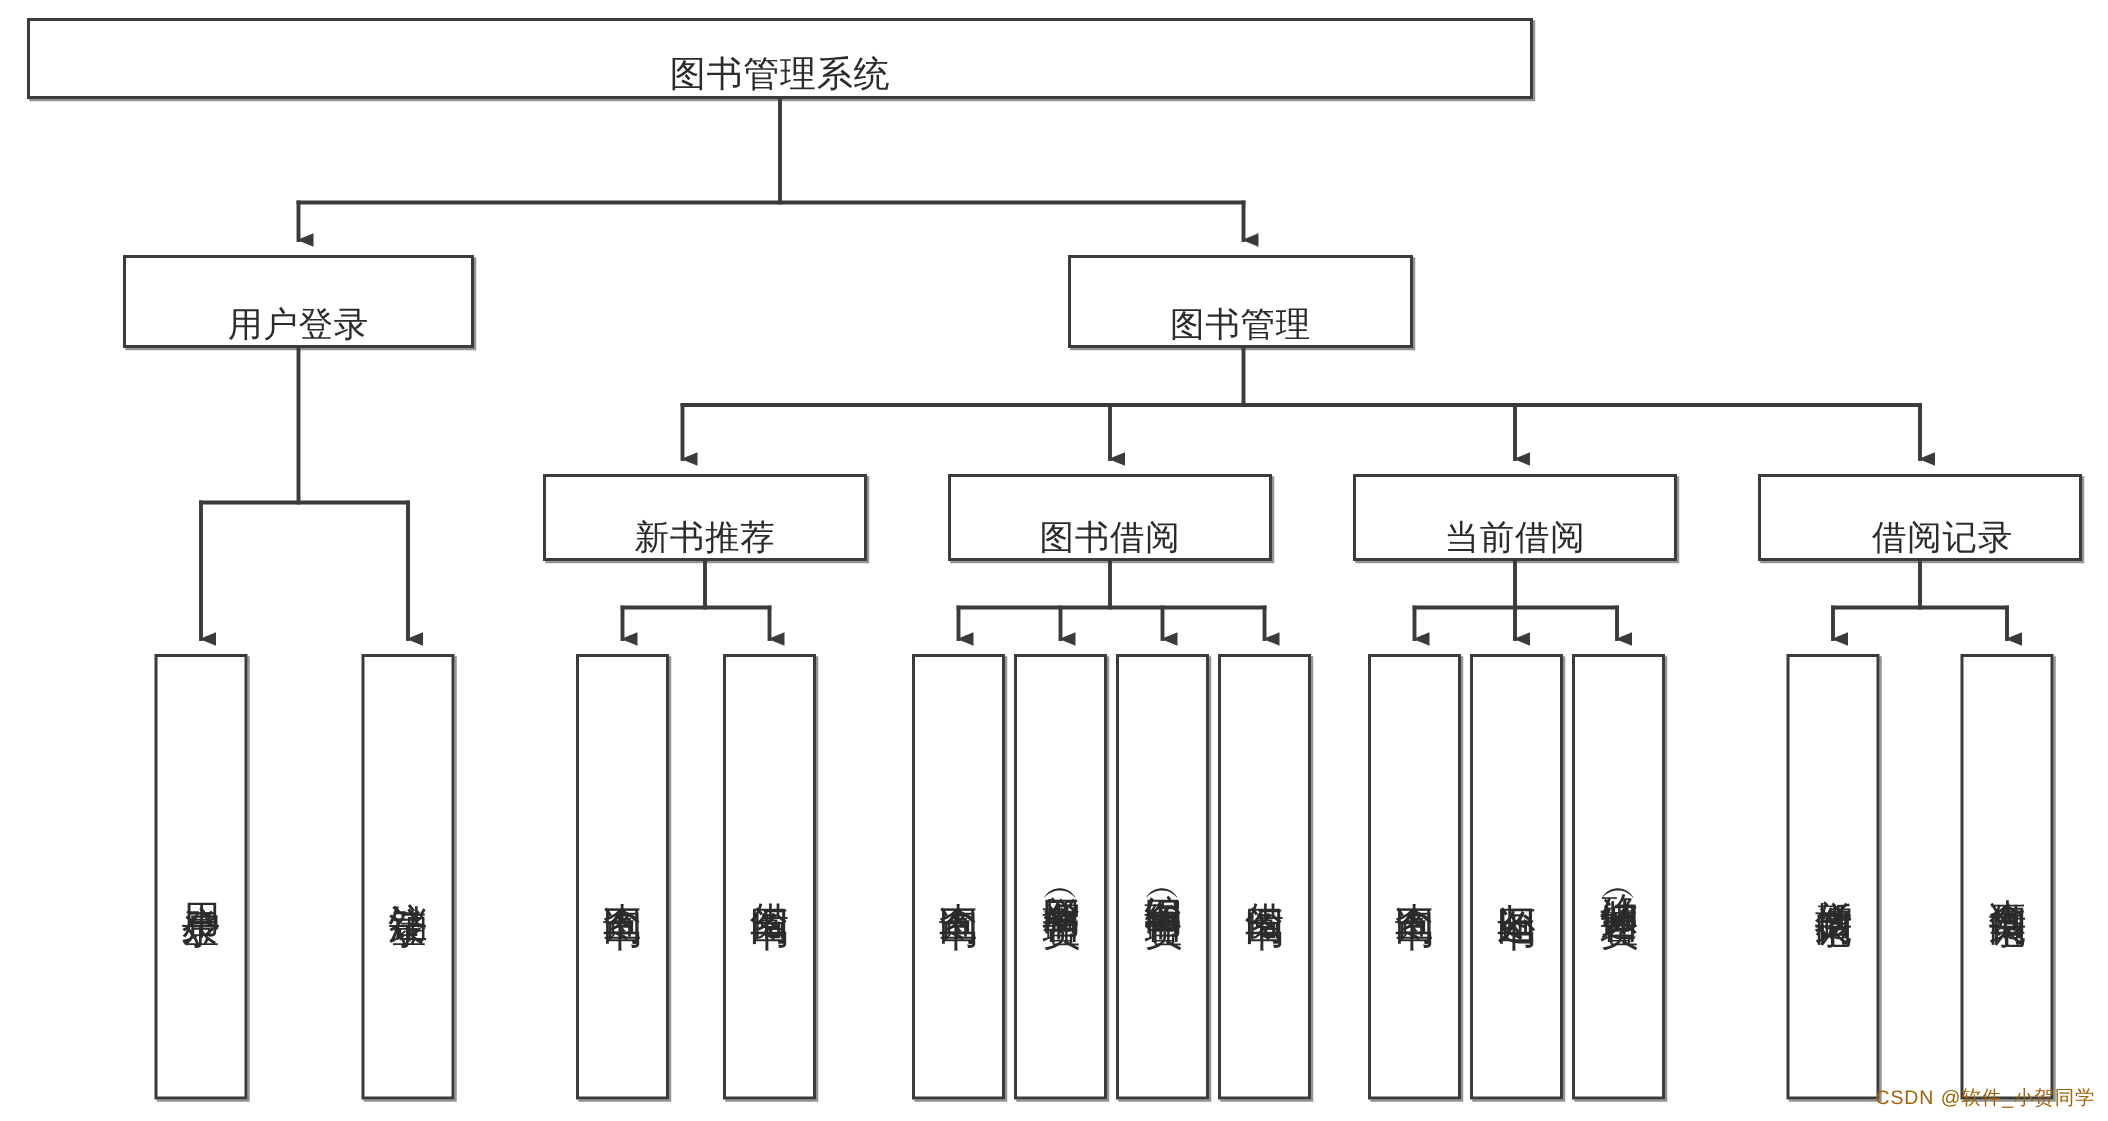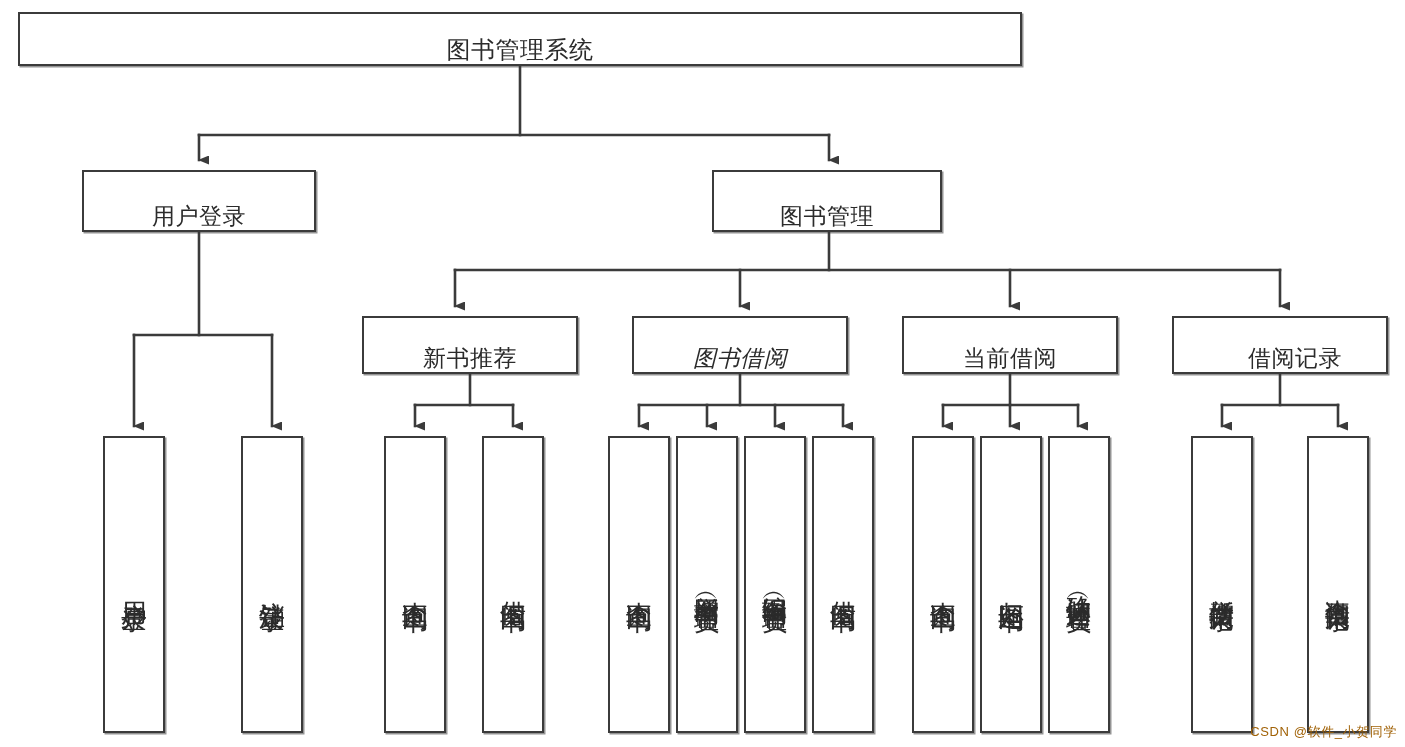--- a/index.html
+++ b/index.html
@@ -138,21 +138,21 @@
   <div class="node horiz" style="left:82px; top:170px; width:234px; height:62px;">
     <span class="label">用户登录</span>
   </div>
   <div class="node horiz" style="left:712px; top:170px; width:230px; height:62px;">
     <span class="label">图书管理</span>
   </div>
 
   <div class="node horiz" style="left:362px; top:316px; width:216px; height:58px;">
     <span class="label">新书推荐</span>
   </div>
-  <div class="node horiz" style="left:632px; top:316px; width:216px; height:58px;font-style:italic;">
+  <div class="node horiz" style="left:632px; top:316px; width:216px; height:58px;">
     <span class="label">图书借阅</span>
   </div>
   <div class="node horiz" style="left:902px; top:316px; width:216px; height:58px;">
     <span class="label">当前借阅</span>
   </div>
   <div class="node horiz" style="left:1172px; top:316px; width:216px; height:58px;padding-left:30px;">
     <span class="label">借阅记录</span>
   </div>
 
   <div class="node vert" style="left:103px; top:436px; width:62px; height:297px;">

